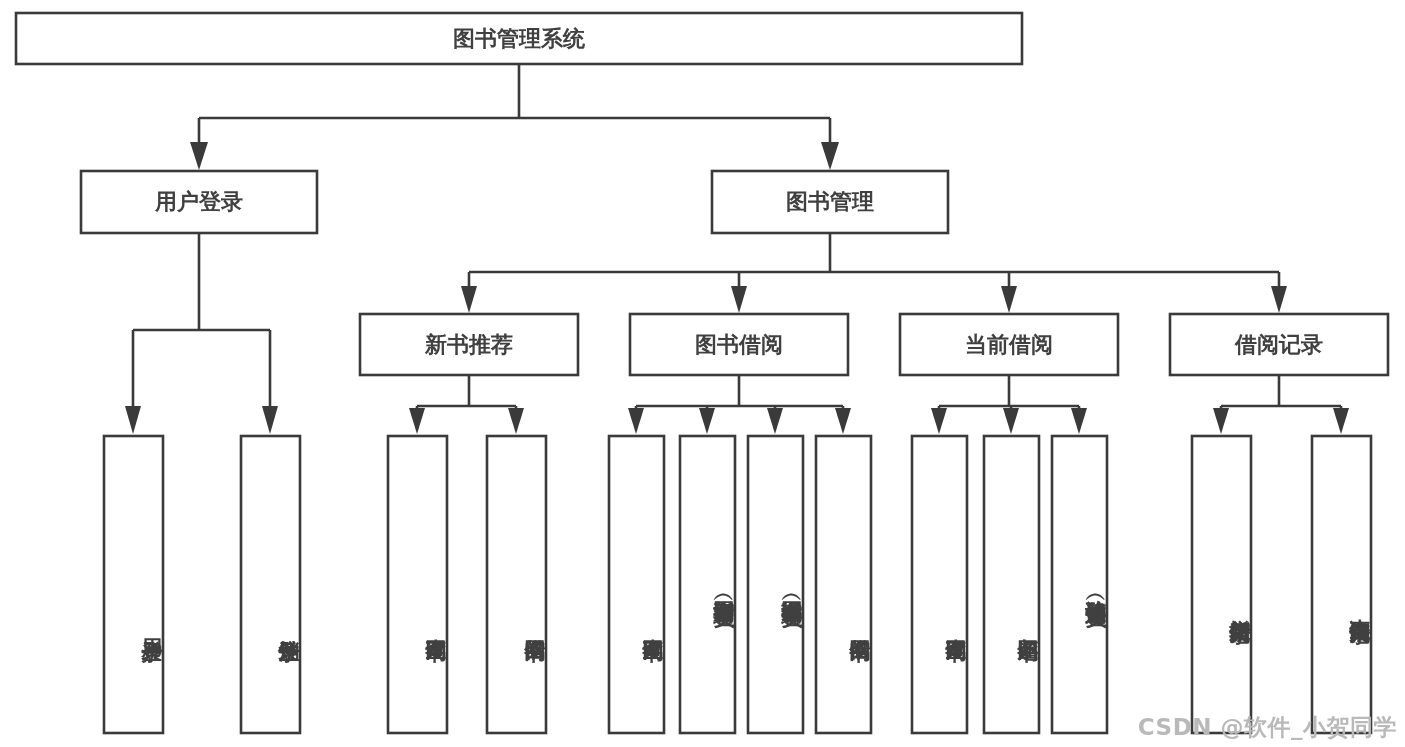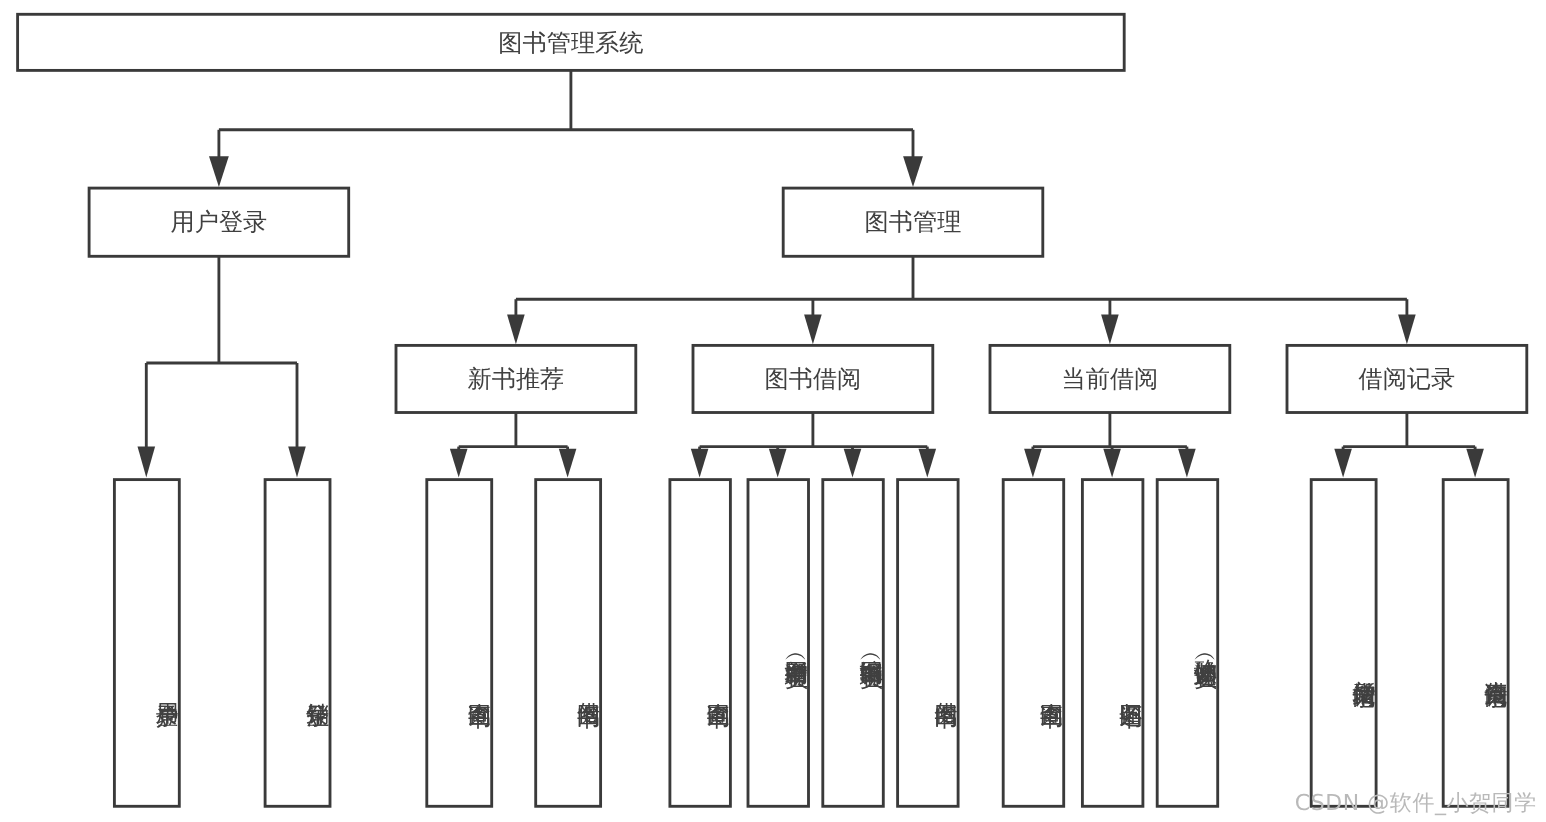--- a/index.html
+++ b/index.html
@@ -11,20 +11,21 @@
     width: 1405px;
     height: 747px;
     font-family: "DejaVu Sans", "Liberation Sans", sans-serif;
     overflow: hidden;
   }
   #diagram-root {
     position: relative;
     width: 1405px;
     height: 747px;
     background: #ffffff;
+    font-weight: bold;
   }
   svg#flow-svg {
     position: absolute;
     top: 0;
     left: 0;
     width: 1405px;
     height: 747px;
   }
   .node-box {
     fill: #ffffff;
@@ -61,21 +62,21 @@
     display: flex;
     align-items: flex-start;
     justify-content: center;
     pointer-events: none;
   }
   .watermark {
     position: absolute;
     right: 8px;
     bottom: 4px;
     font-family: "DejaVu Sans", "Liberation Sans", sans-serif;
-    font-size: 20px;
+    font-size: 23px;
     color: #b9b9b9;
     white-space: nowrap;
     letter-spacing: 0.5px;
   }
 </style>
 </head>
 <body>
 
 <div id="diagram-root">
 

